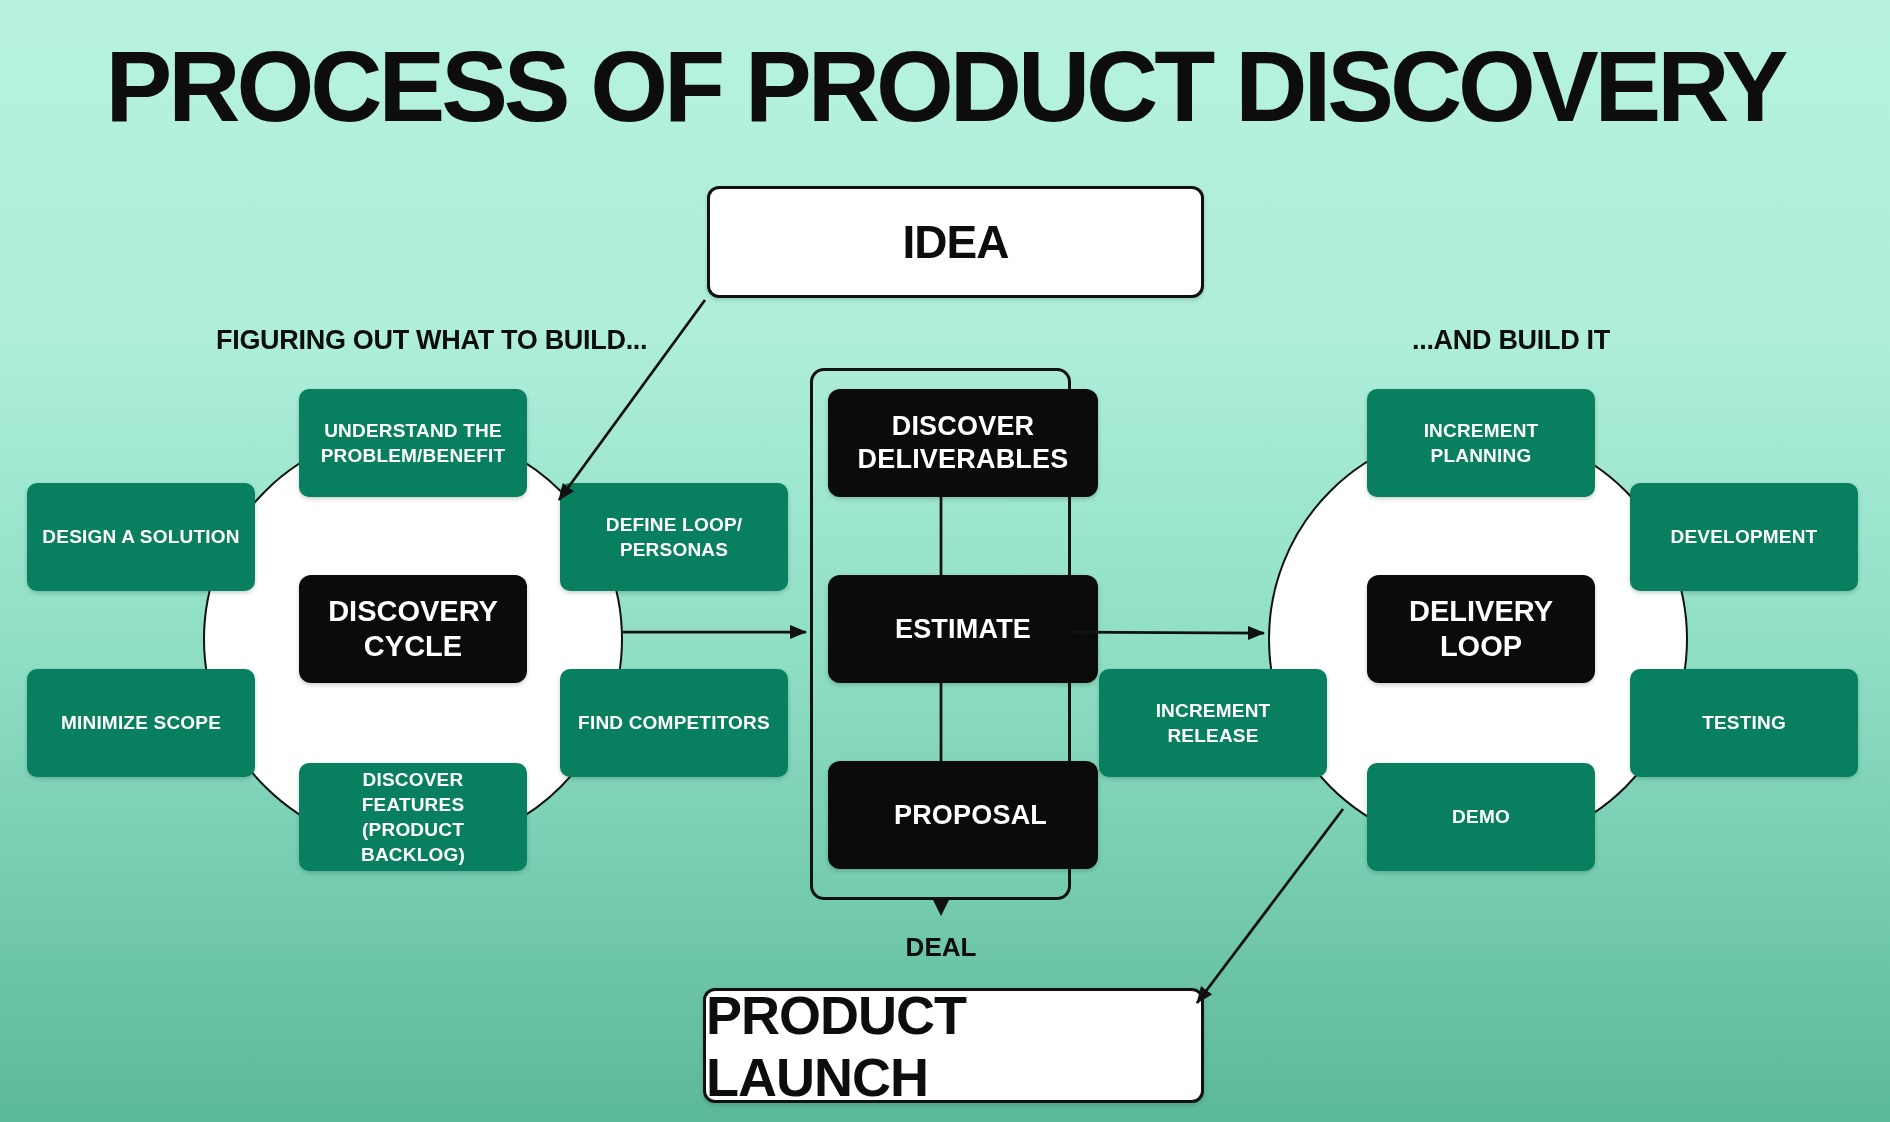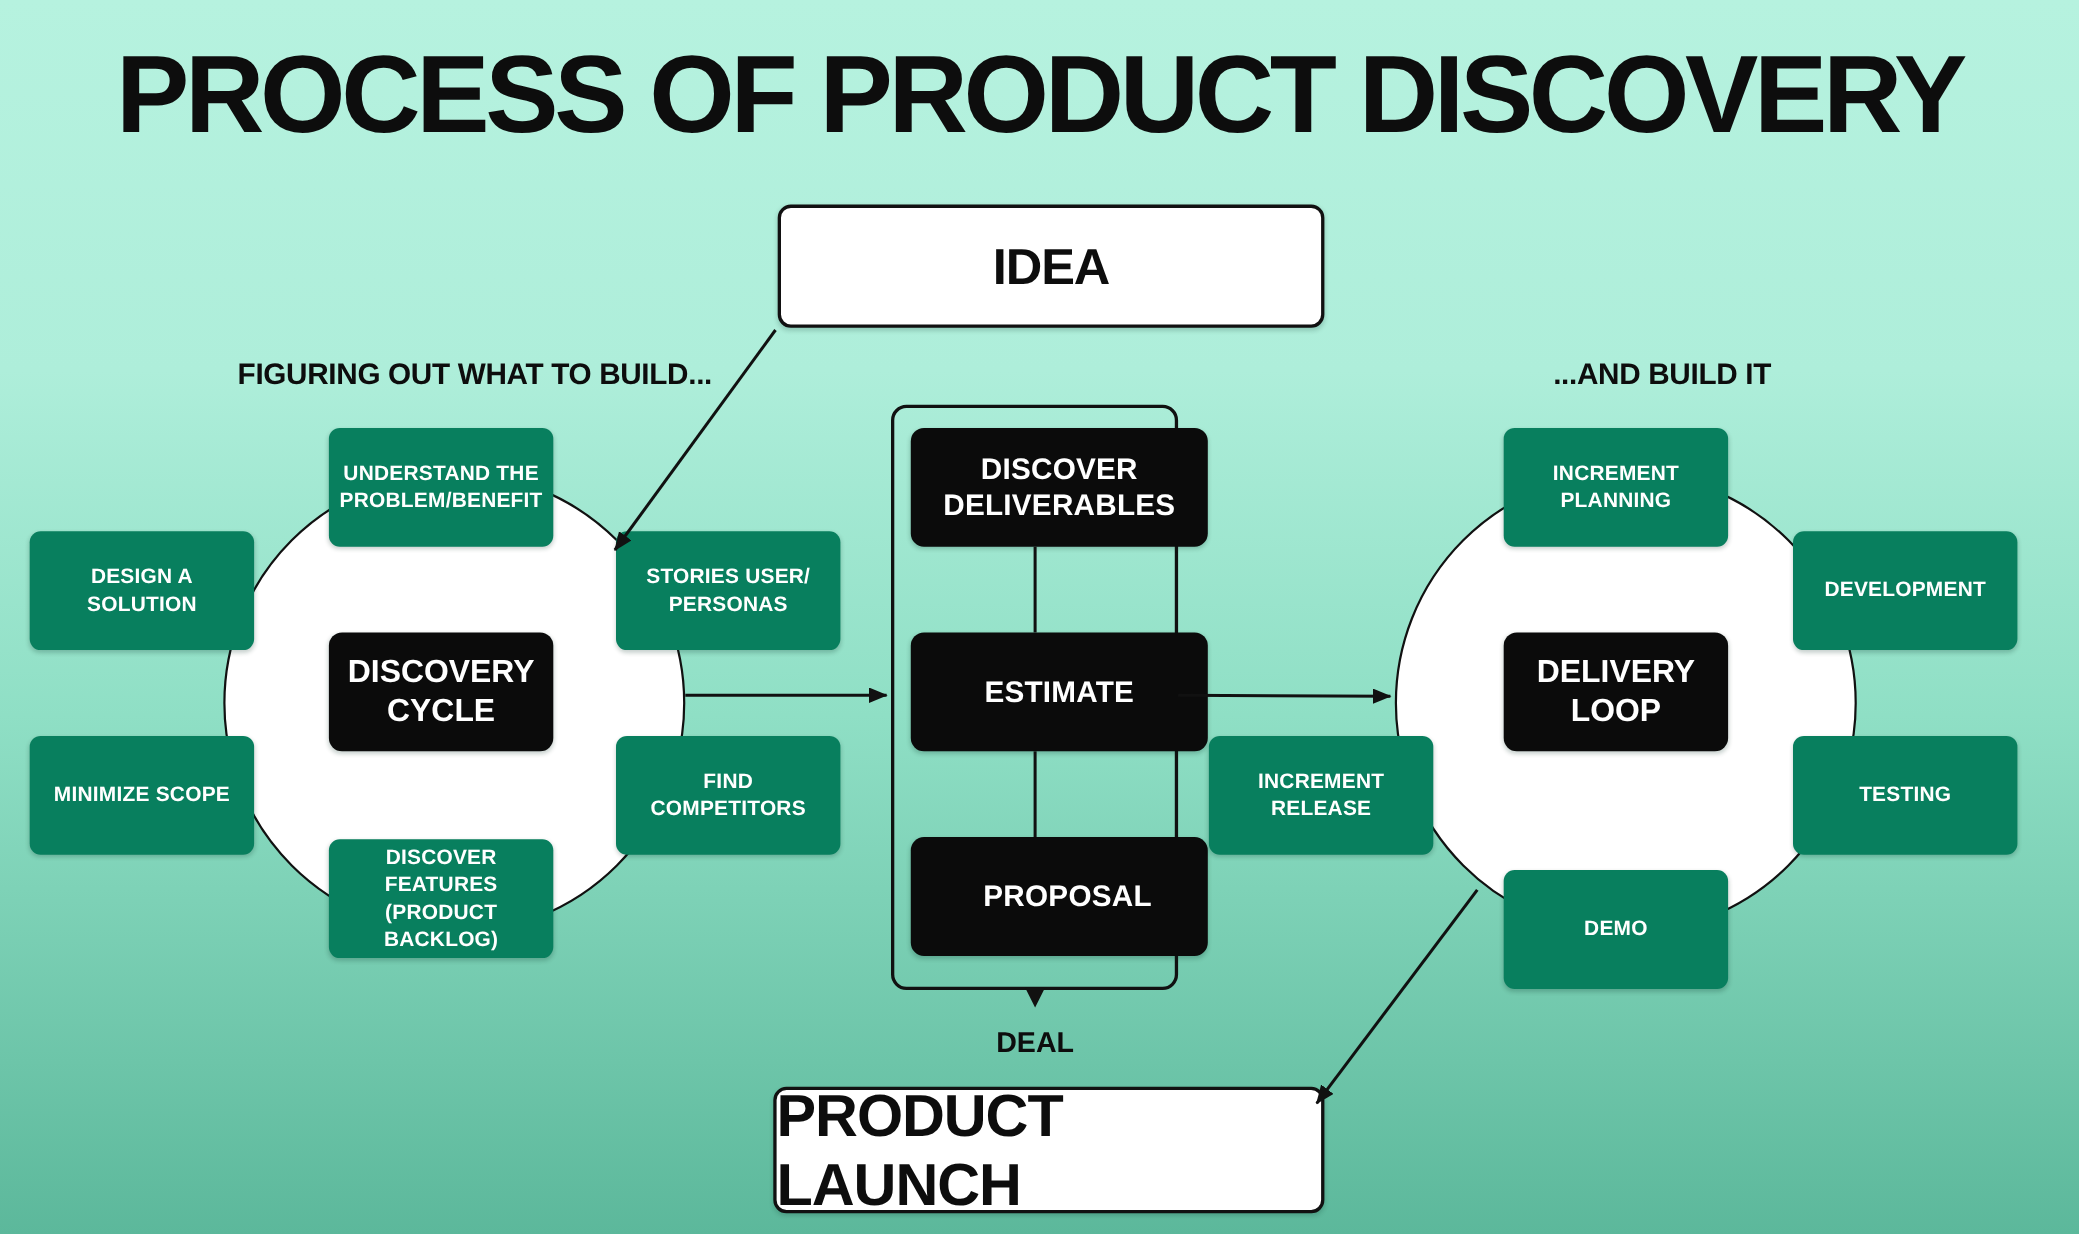--- a/index.html
+++ b/index.html
@@ -19,21 +19,21 @@
   .circle{
     position:absolute;width:420px;height:420px;border-radius:50%;
     background:#ffffff;border:2.5px solid #111;box-sizing:border-box;
   }
   .pipeline-frame{
     position:absolute;left:810px;top:368px;width:261px;height:532px;
     border:3px solid #111;border-radius:14px;box-sizing:border-box;background:transparent;
   }
   .arrows{position:absolute;left:0;top:0;z-index:5;pointer-events:none;}
   .node{
-    position:absolute;width:204px;height:108px;border-radius:10px;box-sizing:border-box;
+    position:absolute;width:228px;height:108px;border-radius:10px;box-sizing:border-box;
     background:var(--green,#087f5e);color:#fff;
     display:flex;align-items:center;justify-content:center;text-align:center;
     font-size:19px;font-weight:700;line-height:1.32;letter-spacing:.2px;
     padding:0 12px;z-index:3;
     box-shadow:0 2px 4px rgba(0,45,32,.22);
   }
   .node--dark{
     background:var(--ink,#0b0b0b);font-size:29px;line-height:1.22;letter-spacing:0;
     border-radius:12px;
   }
@@ -85,35 +85,35 @@
       <line x1="1071" y1="632" x2="1264" y2="633" marker-end="url(#ah)"></line>
       <line x1="1343" y1="809" x2="1197" y2="1003" marker-end="url(#ah)"></line>
       <line x1="941" y1="497" x2="941" y2="575"></line>
       <line x1="941" y1="683" x2="941" y2="761"></line>
     </g>
     <polygon points="932,898 950,898 941,916" fill="#111"></polygon>
   </svg>
 
   <div class="node" style="left:299px;top:389px;">UNDERSTAND THE PROBLEM/BENEFIT</div>
   <div class="node" style="left:27px;top:483px;">DESIGN A SOLUTION</div>
-  <div class="node" style="left:560px;top:483px;">STORIES USER/ PERSONAS</div>
+  <div class="node" style="left:560px;top:483px;">DEFINE LOOP/ PERSONAS</div>
   <div class="node node--dark" style="left:299px;top:575px;">DISCOVERY CYCLE</div>
   <div class="node" style="left:27px;top:669px;">MINIMIZE SCOPE</div>
   <div class="node" style="left:560px;top:669px;">FIND COMPETITORS</div>
   <div class="node" style="left:299px;top:763px;">DISCOVER FEATURES (PRODUCT BACKLOG)</div>
 
   <div class="node node--pipe" style="top:389px;">DISCOVER DELIVERABLES</div>
   <div class="node node--pipe" style="top:575px;">ESTIMATE</div>
   <div class="node node--pipe" style="top:761px;padding-left:27px;">PROPOSAL</div>
   <div class="deal">DEAL</div>
 
   <div class="node" style="left:1367px;top:389px;">INCREMENT PLANNING</div>
   <div class="node" style="left:1630px;top:483px;">DEVELOPMENT</div>
   <div class="node node--dark" style="left:1367px;top:575px;">DELIVERY LOOP</div>
   <div class="node" style="left:1099px;top:669px;">INCREMENT RELEASE</div>
   <div class="node" style="left:1630px;top:669px;">TESTING</div>
-  <div class="node" style="left:1367px;top:763px;margin-top:28px;">DEMO</div>
+  <div class="node" style="left:1367px;top:763px;">DEMO</div>
 
   <div class="whitebox launch">
     <span>PRODUCT LAUNCH</span>
   </div>
 
 </div>
 
 </body></html>

